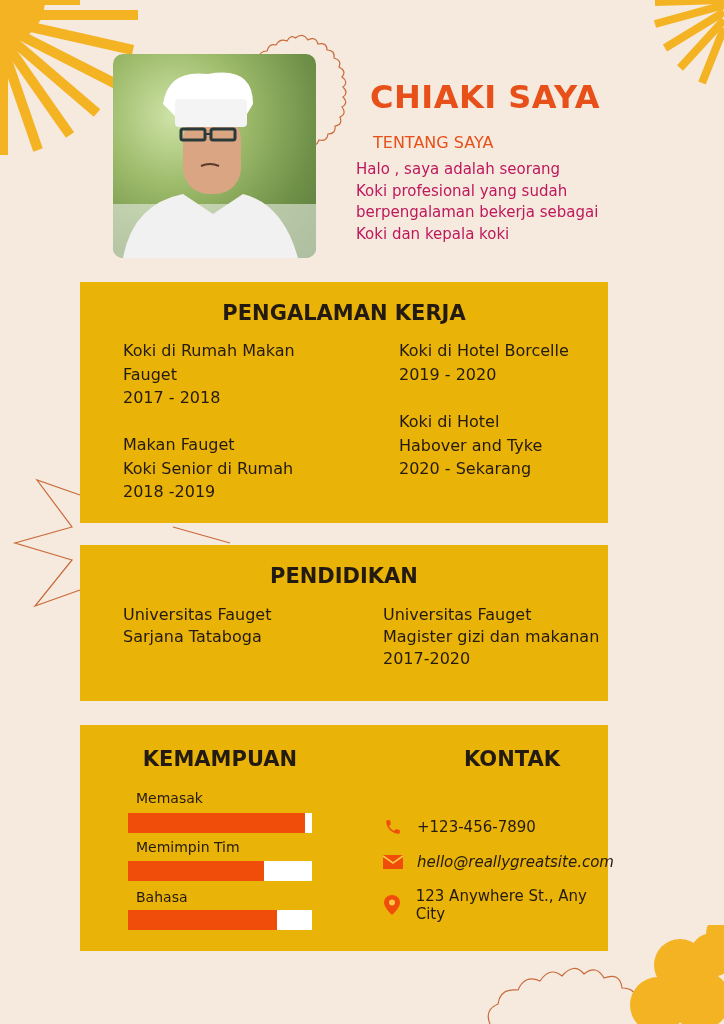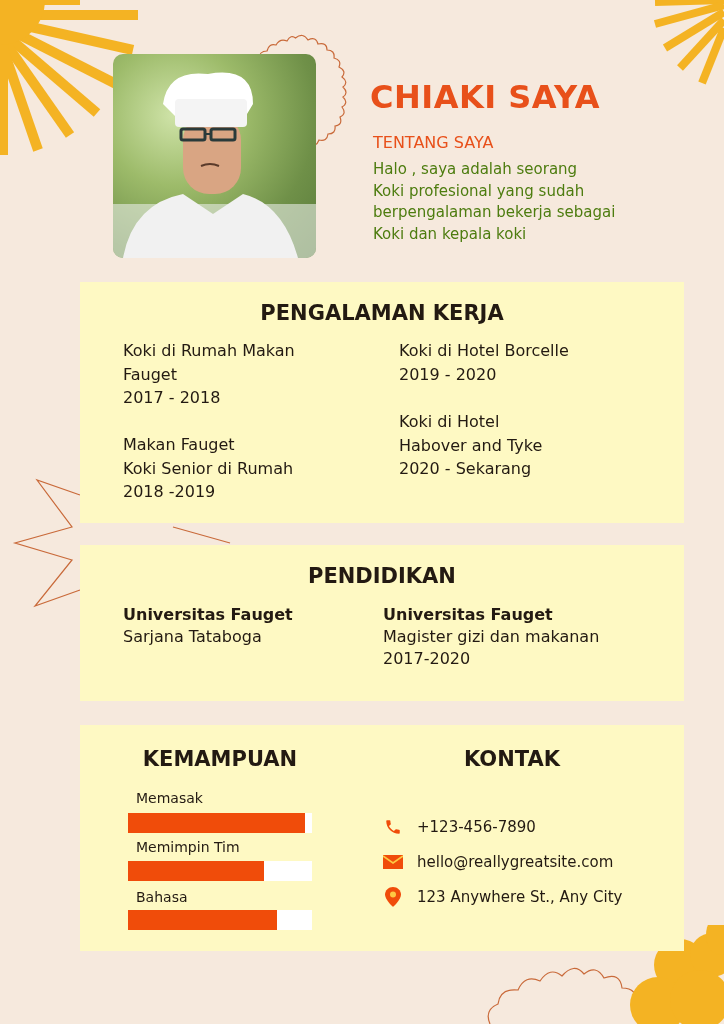--- a/index.html
+++ b/index.html
@@ -3,28 +3,28 @@
 <meta charset="utf-8">
 <style>
   html, body { margin:0; padding:0; }
   body { width:724px; height:1024px; background:#f6e9dd; position:relative; overflow:hidden; font-family:"DejaVu Sans", sans-serif; color:#2a2118; }
   .abs { position:absolute; }
   .deco { position:absolute; pointer-events:none; }
   .photo { left:113px; top:54px; width:203px; height:204px; border-radius:10px; overflow:hidden;
     background: radial-gradient(circle at 30% 30%, #cfe3a8 0%, #9dbb6a 35%, #6f9048 70%, #587a3a 100%); }
   .name { left:370px; top:78px; font-size:32px; font-weight:bold; color:#e8501a; letter-spacing:0.5px; }
   .about-title { left:373px; top:133px; font-size:16px; color:#e8501a; }
-  .about-text { left:373px; top:159px; font-size:15px; line-height:21.5px; color:#4d7c0f; width:280px; }
-  .card { position:absolute; background:#fef9c3; left:80px; width:604px; }
+  .about-text { left:356px; top:159px; font-size:15px; line-height:21.5px; color:#be185d; width:280px; }
+  .card { position:absolute; background:#eab308; left:80px; width:528px; }
   .card-title { position:absolute; font-size:21px; font-weight:bold; color:#231a12; text-align:center; }
   .exp { top:282px; height:241px; }
   .edu { top:545px; height:156px; }
   .skills { top:725px; height:226px; }
   .txt { position:absolute; font-size:16px; line-height:23.5px; color:#231a12; }
-  .b { font-weight:bold; }
+  .b { font-weight:normal; }
   .skill-label { position:absolute; left:56px; font-size:14px; color:#231a12; }
   .bar { position:absolute; left:48px; width:184px; height:20px; background:#ffffff; }
   .bar .fill { height:100%; background:#f04c0a; }
   .contact-row { position:absolute; left:303px; display:flex; align-items:center; }
   .contact-row .ic { width:20px; height:20px; display:flex; align-items:center; justify-content:center; margin-right:14px; }
   .contact-row .v { font-size:15px; color:#231a12; }
 </style>
 </head>
 <body>
 
@@ -152,21 +152,21 @@
   <div class="card-title" style="left:340px;top:22px;margin-left:44px;">KONTAK</div>
 
   <div class="contact-row" style="top:92px;">
     <span class="ic">
       <svg width="18" height="18" viewBox="0 0 24 24">
           <path fill="#f04c0a" d="M6.6 10.8c1.4 2.8 3.8 5.1 6.6 6.6l2.2-2.2c.3-.3.7-.4 1-.2 1.1.4 2.3.6 3.6.6.6 0 1 .4 1 1V20c0 .6-.4 1-1 1C10.6 21 3 13.4 3 4c0-.6.4-1 1-1h3.5c.6 0 1 .4 1 1 0 1.3.2 2.5.6 3.6.1.3 0 .7-.2 1L6.6 10.8z"></path>
         </svg>
     </span>
     <span class="v">+123-456-7890</span>
   </div>
-  <div class="contact-row" style="top:127px;">
+  <div class="contact-row" style="top:127px;font-style:italic;">
     <span class="ic">
       <svg width="20" height="16" viewBox="0 0 20 16">
           <rect x="0" y="1" width="20" height="14" fill="#f04c0a"></rect>
           <polyline points="0,2 10,9 20,2" fill="none" stroke="#fdc843" stroke-width="1.6"></polyline>
         </svg>
     </span>
     <span class="v">hello@reallygreatsite.com</span>
   </div>
   <div class="contact-row" style="top:162px;">
     <span class="ic">

